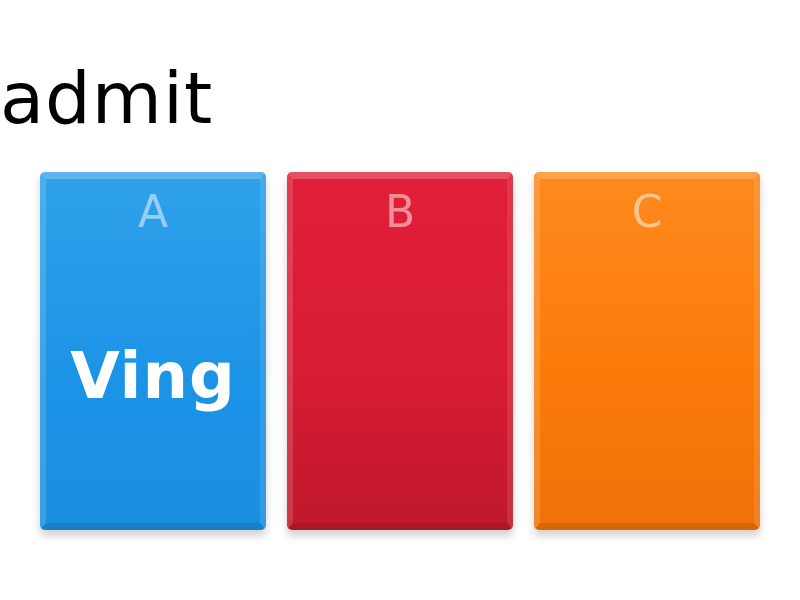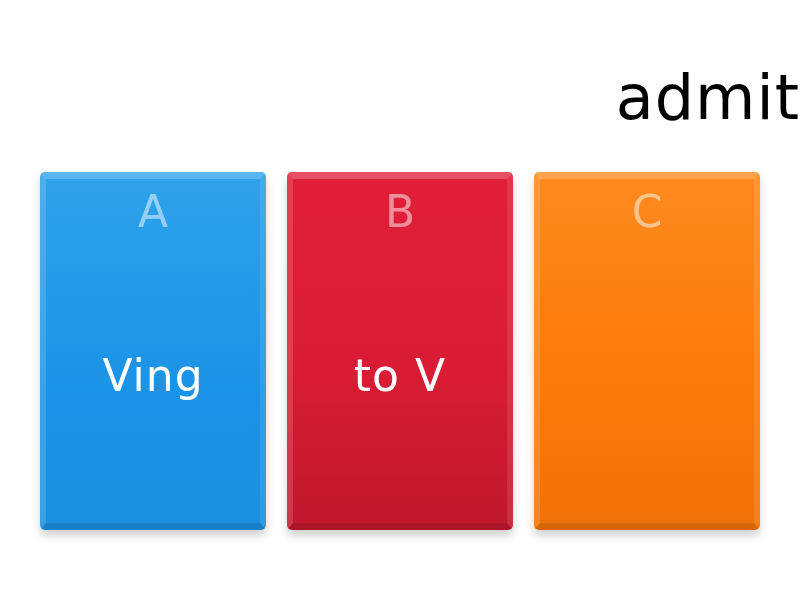--- a/index.html
+++ b/index.html
@@ -14,22 +14,22 @@
     .stage {
       position: relative;
       width: 800px;
       height: 600px;
     }
     .question {
       position: absolute;
       left: 0;
       top: 48px;
       width: 800px;
-      text-align: right;
-      font-size: 62px;
+      text-align: left;
+      font-size: 72px;
       line-height: 100px;
       color: #000000;
       letter-spacing: 1px;
     }
     .card {
       position: absolute;
       top: 172px;
       width: 226px;
       height: 358px;
       border-radius: 5px;
@@ -62,22 +62,22 @@
       position: absolute;
       left: 10px;
       right: 10px;
       top: 70px;
       bottom: 20px;
       display: flex;
       align-items: center;
       justify-content: center;
       text-align: center;
       color: #ffffff;
-      font-weight: normal;
-      font-size: 44px;
+      font-weight: bold;
+      font-size: 64px;
       line-height: 64px;
       letter-spacing: 1px;
     }
     .card-a {
       left: 40px;
       background: linear-gradient(to bottom, #2fa2ea 0%, #1b93e6 60%, #1a8fe0 100%);
     }
     .card-b {
       left: 287px;
       background: linear-gradient(to bottom, #e11f38 0%, #d81c33 55%, #c0182c 100%);
@@ -95,20 +95,19 @@
 
   <div class="card card-a">
     <div class="bevel"></div>
     <div class="letter">A</div>
     <div class="answer">Ving</div>
   </div>
 
   <div class="card card-b">
     <div class="bevel"></div>
     <div class="letter">B</div>
-    <div class="answer">to V</div>
   </div>
 
   <div class="card card-c">
     <div class="bevel"></div>
     <div class="letter">C</div>
   </div>
 </div>
 
 </body></html>

